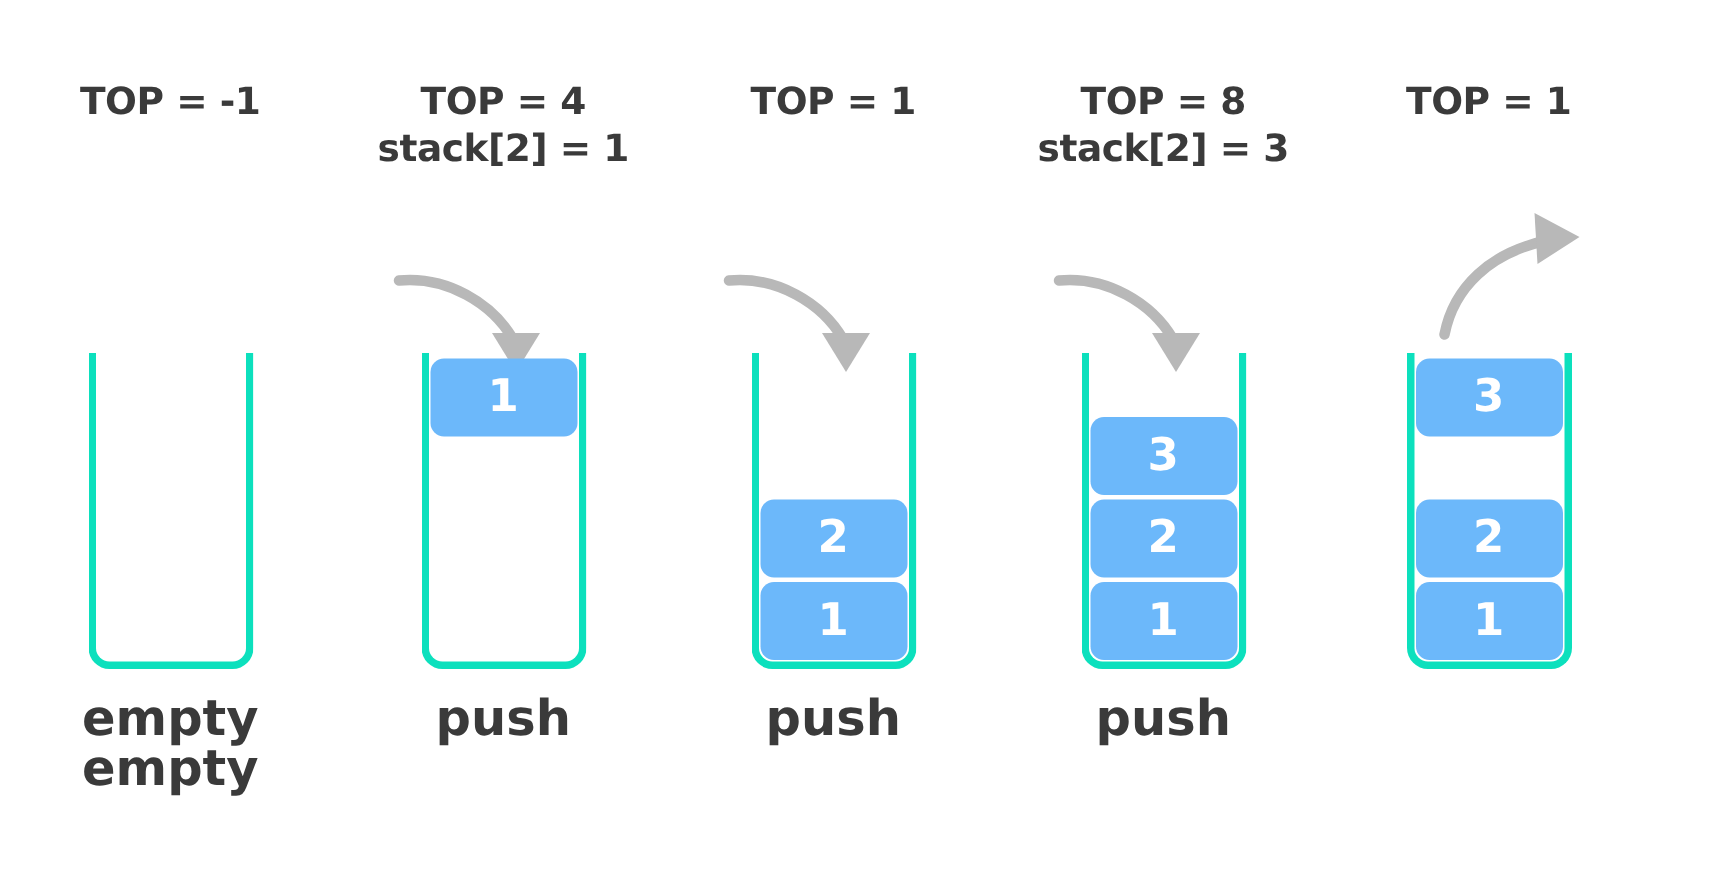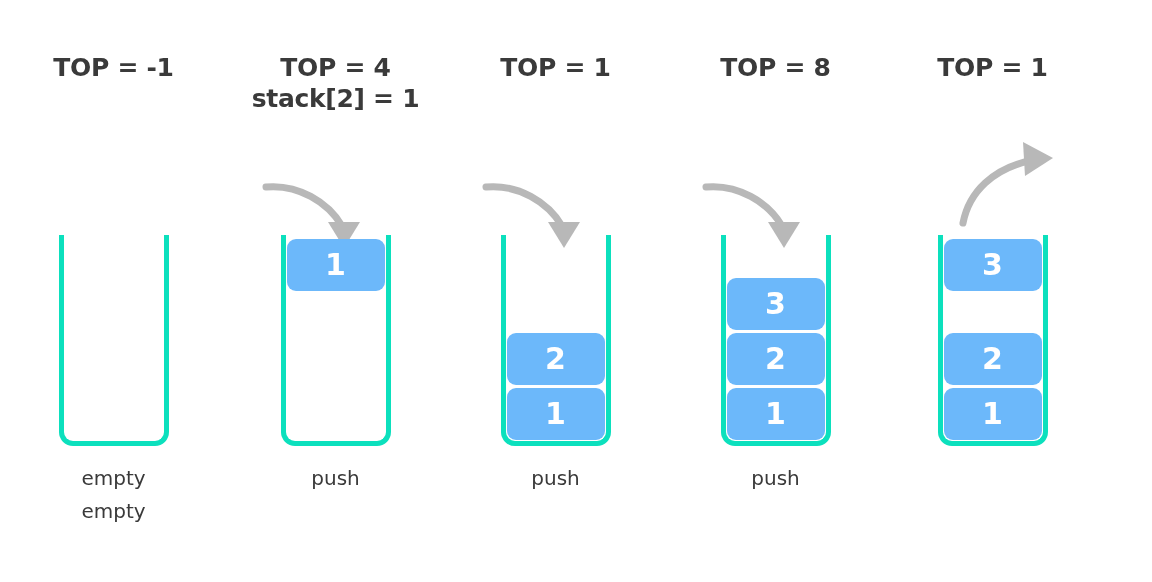--- a/index.html
+++ b/index.html
@@ -103,22 +103,22 @@
     pointer-events: none;
   }
   
   .bottom-caption {
     position: absolute;
     top: 462px;
     left: 0;
     width: 100%;
     text-align: center;
     color: #3a3a3a;
-    font-size: 20px;
-    font-weight: normal;
+    font-size: 33px;
+    font-weight: bold;
     line-height: 33px;
     white-space: nowrap;
   }
   .bottom-caption .line { display: block; }
 </style>
 </head>
 <body>
 
 <div class="canvas">
 
@@ -184,20 +184,21 @@
     </div>
 
     <div class="bottom-caption">
       <span class="line">push</span>
     </div>
   </div>
 
   <div class="column" style="left:668px; width:215px;">
     <div class="top-caption">
       <span class="line">TOP = 8</span>
+      <span class="line">stack[2] = 3</span>
     </div>
 
     <div class="arrow">
       <svg width="200" height="110" viewBox="0 0 200 110">
         <path d="M 30 47 C 62 44, 92 62, 106 86" stroke="#b8b8b8" stroke-width="7" fill="none" stroke-linecap="round"></path>
         <path d="M 92 82 L 124 82 L 108 108 Z" fill="#b8b8b8"></path>
       </svg>
     </div>
 
     <div class="stack-wrap">

